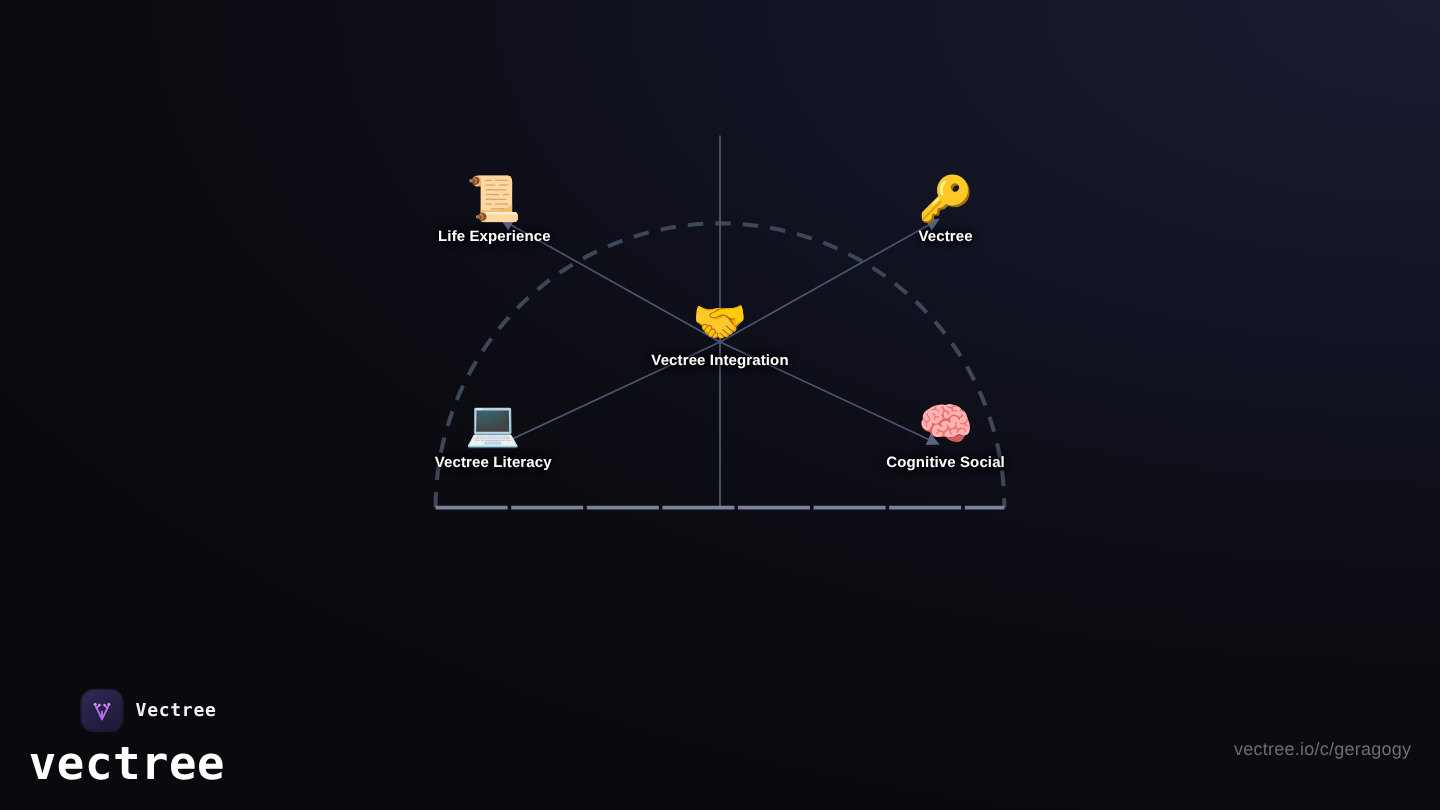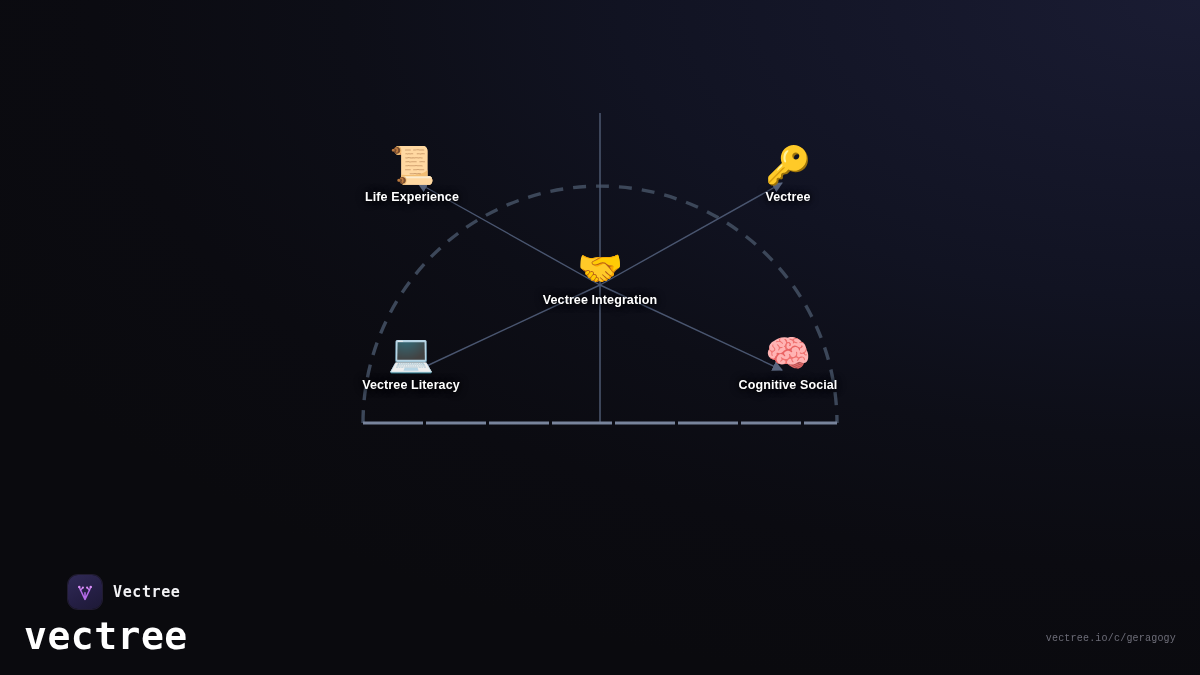--- a/index.html
+++ b/index.html
@@ -86,23 +86,23 @@
     font-family: "DejaVu Sans Mono", monospace;
     font-size: 38px;
     font-weight: bold;
     color: #ffffff;
     letter-spacing: 0.5px;
     line-height: 1;
   }
   #url-text {
     position: absolute;
     right: 24px;
-    bottom: 31px;
-    font-family: Liberation Mono, monospace;
-    font-size: 10px;
+    bottom: 42px;
+    font-family: Liberation Sans, sans-serif;
+    font-size: 15px;
     color: #6d6d78;
     letter-spacing: 0.2px;
   }
 </style>
 </head>
 <body>
 
 <div id="stage">
 
   <svg id="graph-layer" viewBox="0 0 1200 675" width="1200" height="675" xmlns="http://www.w3.org/2000/svg">

